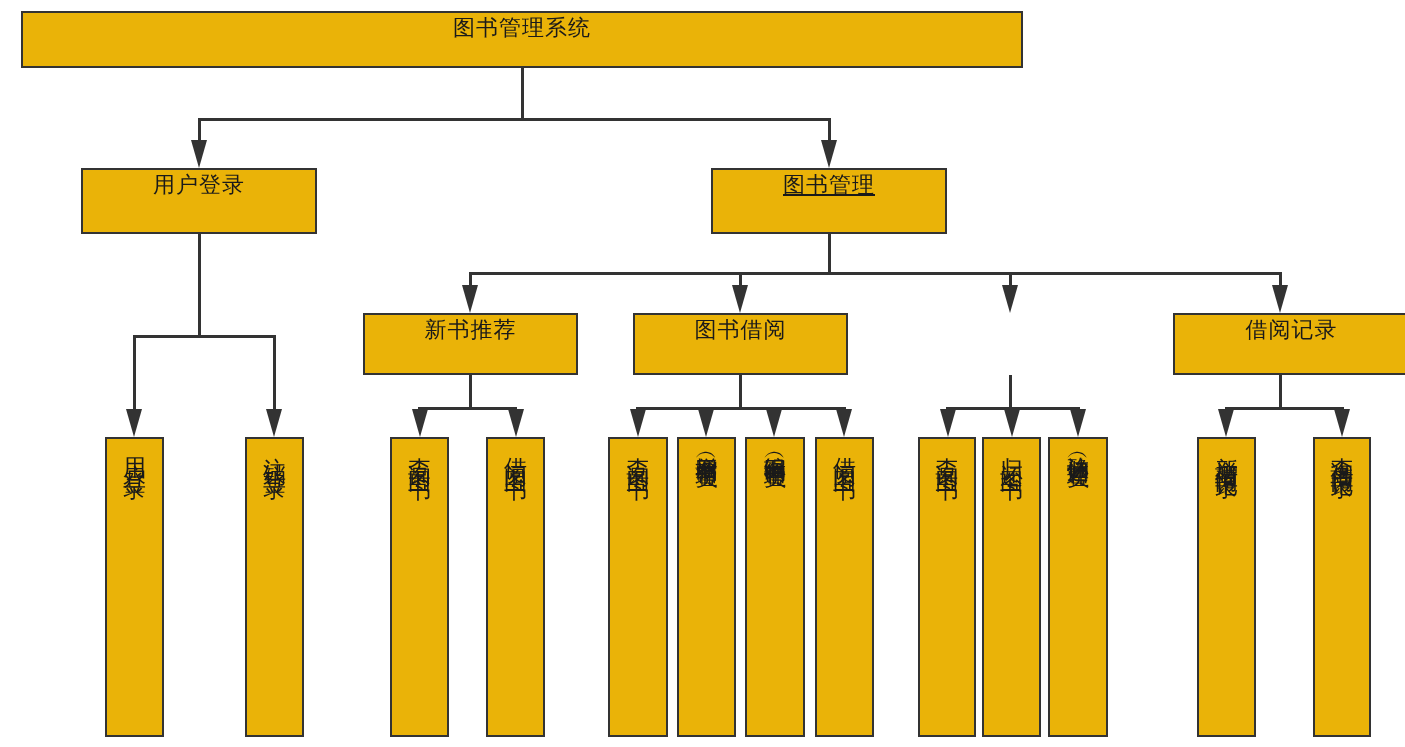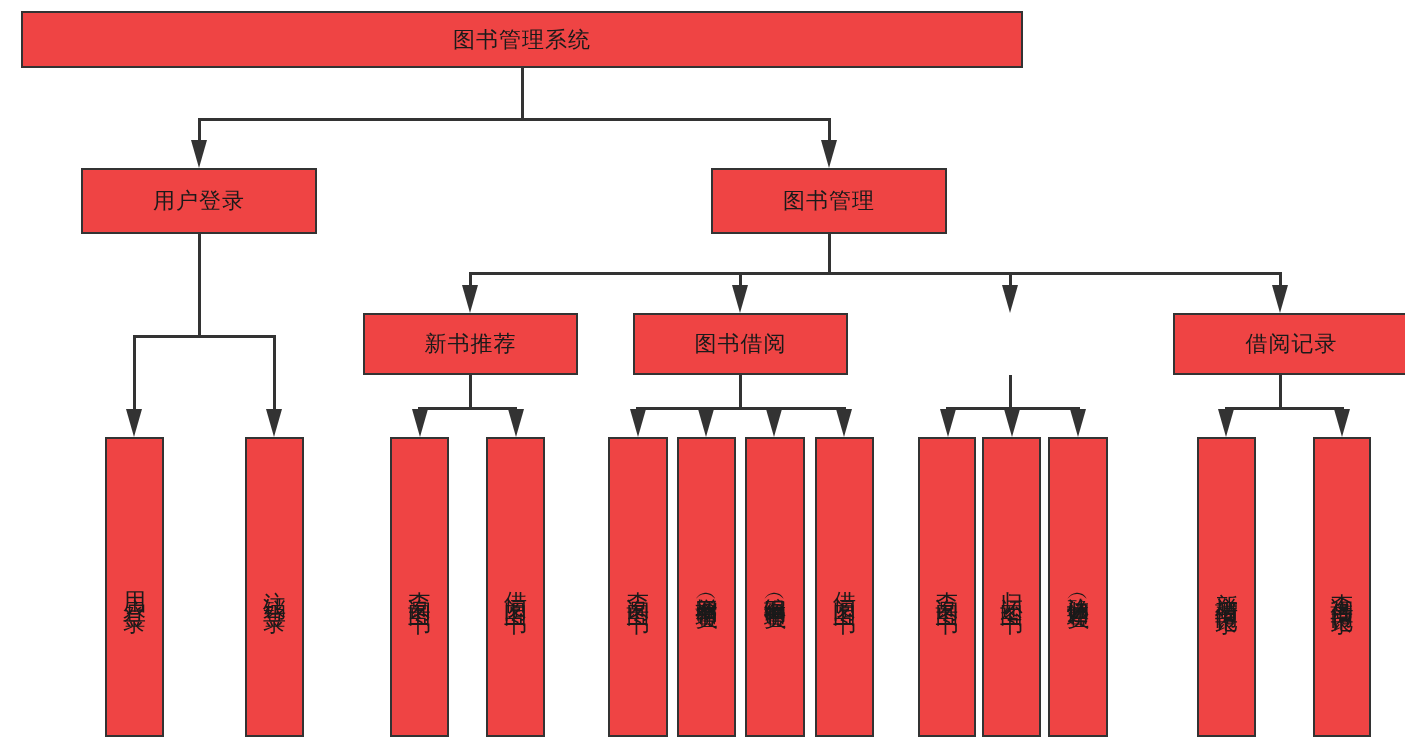--- a/index.html
+++ b/index.html
@@ -9,23 +9,23 @@
     position: relative;
     width: 1405px;
     height: 747px;
     background: #ffffff;
     overflow: hidden;
   }
   .box {
     position: absolute;
     box-sizing: border-box;
     border: 2.5px solid var(--line);
-    background: #ef4444;
+    background: #eab308;
     display: flex;
-    align-items: center;
+    align-items: flex-start;
     justify-content: center;
     color: var(--text);
     font-size: 22px;
     letter-spacing: 1px;
   }
   .leaf { font-size: 23px; }
   .vt {
     writing-mode: vertical-rl;
     text-orientation: mixed;
     letter-spacing: 7px;
@@ -68,21 +68,21 @@
   <div class="vline" style="left:521px; top:68px; height:50px;"></div>
   <div class="hline" style="left:198px; top:118px; width:632px;"></div>
   <div class="vline" style="left:198px; top:118px; height:24px;"></div>
   <div class="vline" style="left:828px; top:118px; height:24px;"></div>
   <div class="ah" style="left:191px; top:140px;"></div>
   <div class="ah" style="left:821px; top:140px;"></div>
 
   <div class="box" style="left:81px; top:168px; width:236px; height:66px;">
     <span>用户登录</span>
   </div>
-  <div class="box" style="left:711px; top:168px; width:236px; height:66px;">
+  <div class="box" style="left:711px; top:168px; width:236px; height:66px;text-decoration:underline;">
     <span>图书管理</span>
   </div>
 
   <div class="vline" style="left:198px; top:234px; height:101px;"></div>
   <div class="hline" style="left:133px; top:335px; width:143px;"></div>
   <div class="vline" style="left:133px; top:335px; height:76px;"></div>
   <div class="vline" style="left:273px; top:335px; height:76px;"></div>
   <div class="ah" style="left:126px; top:409px;"></div>
   <div class="ah" style="left:266px; top:409px;"></div>
 

